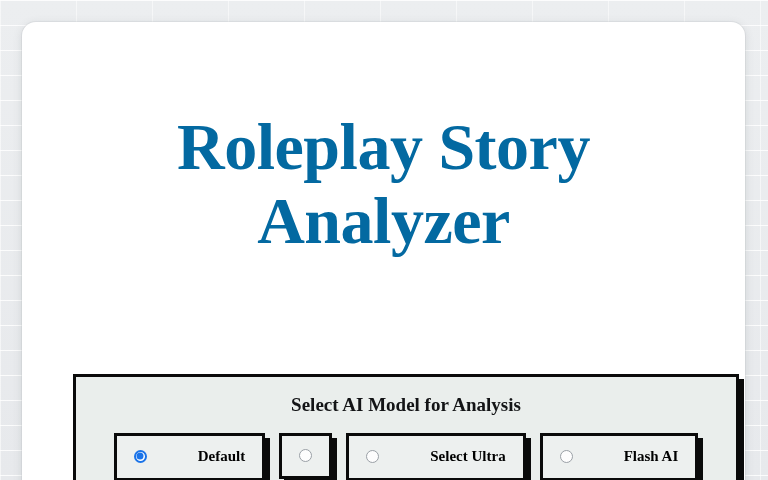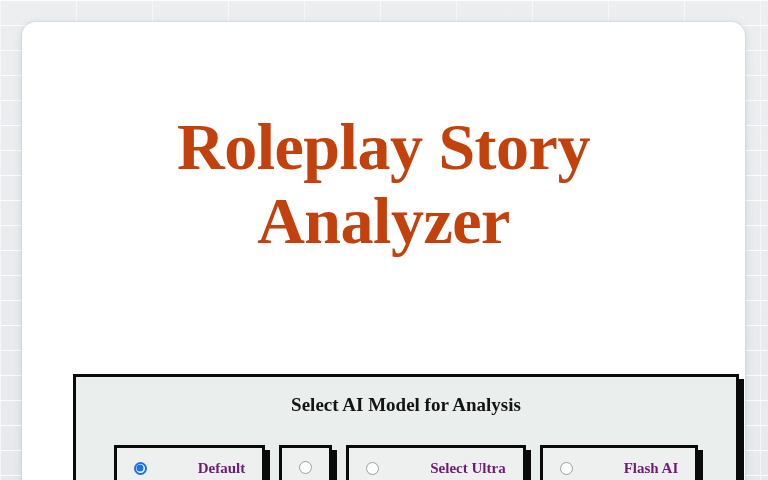--- a/index.html
+++ b/index.html
@@ -54,39 +54,39 @@
   
   .page-title {
     margin: 0;
     padding-top: 88px;
     text-align: center;
     font-family: "Liberation Serif", "DejaVu Serif", serif;
     font-weight: bold;
     font-size: 66px;
     line-height: 1.12;
     letter-spacing: -0.5px;
-    color: #c2410c;
+    color: #0369a1;
     white-space: pre-line;
   }
 
   
   .model-panel {
     position: absolute;
     left: 51px;
     top: 352px;
     width: 666px;
     min-height: 160px;
     background: #eaeeec;
     border: 3px solid #0a0a0a;
     box-shadow: 5px 5px 0 #0a0a0a;
     padding: 17px 16px 22px 16px;
   }
 
   .panel-heading {
-    margin: 0 0 28px 0;
+    margin: 0 0 16px 0;
     text-align: center;
     font-family: "Liberation Serif", "DejaVu Serif", serif;
     font-weight: bold;
     font-size: 19px;
     line-height: 1.2;
     color: #131416;
   }
 
   .model-options {
     display: flex;
@@ -133,21 +133,21 @@
     height: 7px;
     border-radius: 50%;
     background: #1a73e8;
   }
 
   .model-option .option-label {
     font-family: "Liberation Serif", "DejaVu Serif", serif;
     font-weight: bold;
     font-size: 15px;
     line-height: 1;
-    color: #701a75;
+    color: #000000;
     margin-left: 42px;
   }
 </style>
 </head>
 <body>
 
 <div id="page">
 
   <div class="app-card">
 

